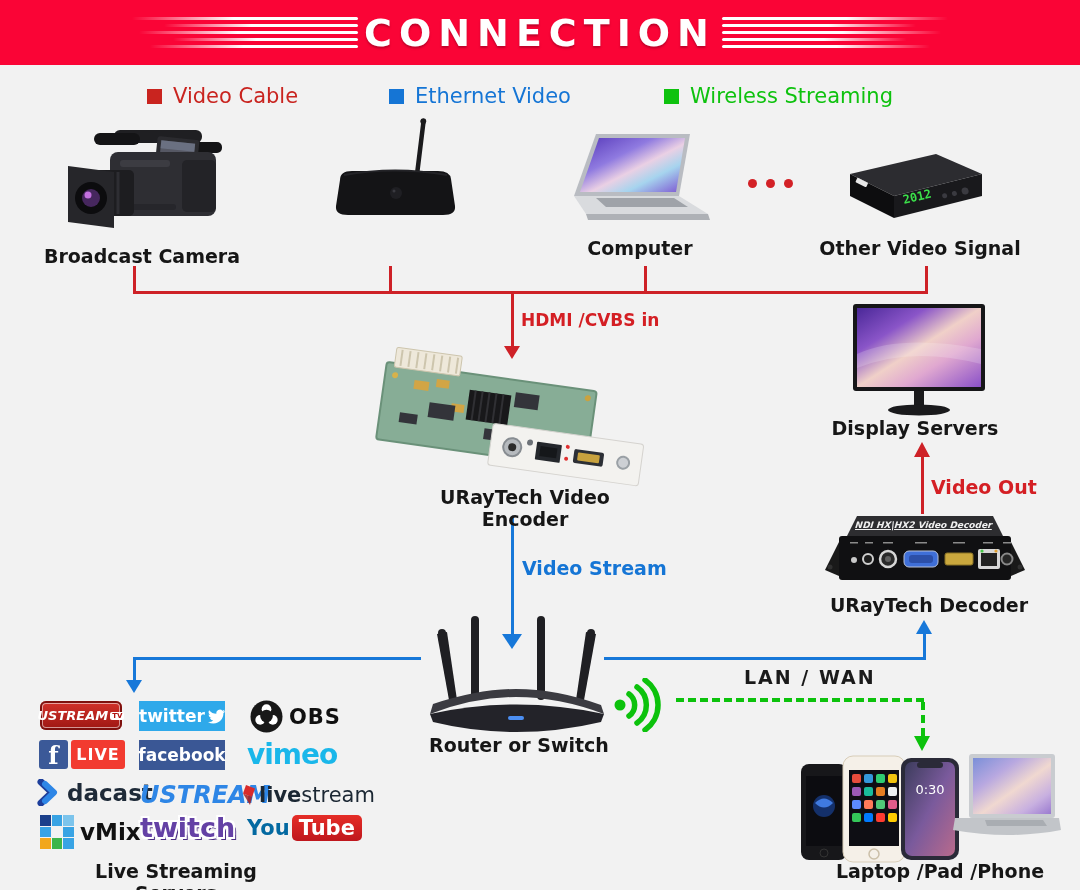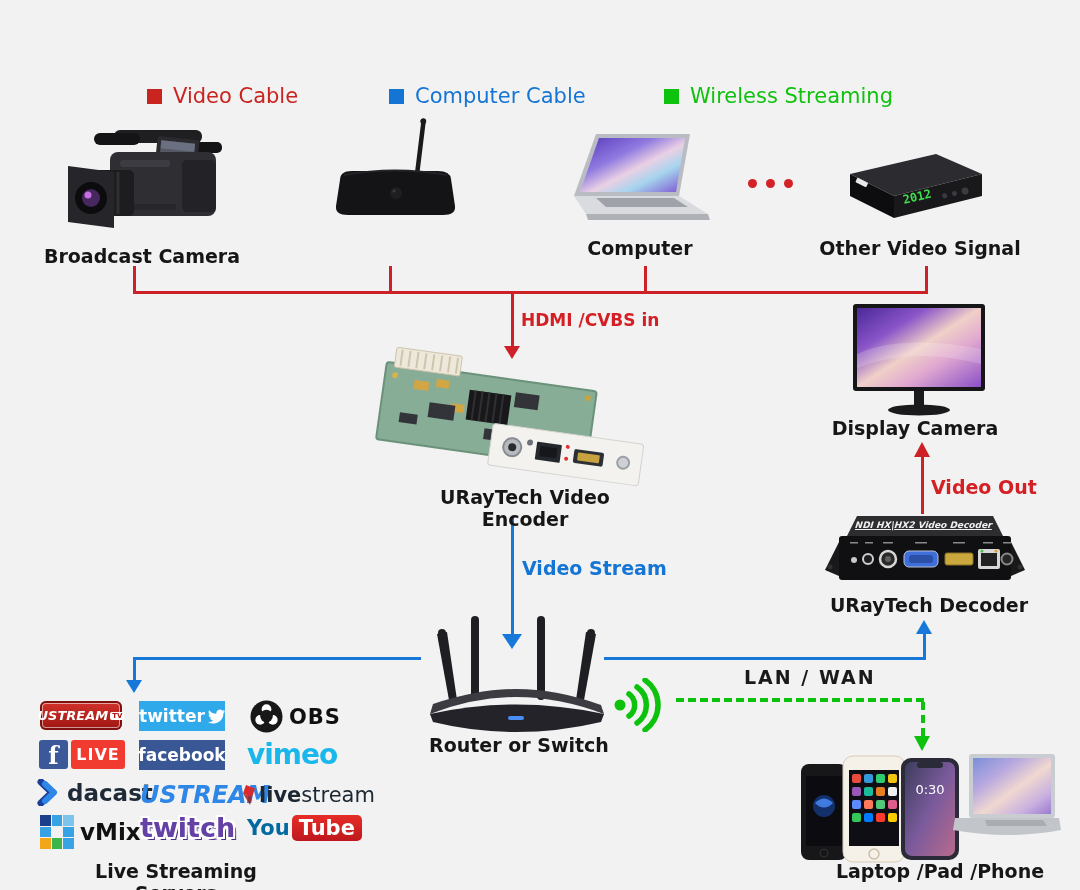--- a/index.html
+++ b/index.html
@@ -65,28 +65,45 @@
      text-shadow:-2px -2px 0 #fff,2px -2px 0 #fff,-2px 2px 0 #fff,2px 2px 0 #fff,3px 3px 0 #4b2e83;}
   .yt-you{font-size:21px;font-weight:700;color:#0369a1;}
   .yt-tube{font-size:21px;font-weight:700;color:#fff;background:linear-gradient(#e52d27,#bf171d);
      border-radius:5px;padding:1px 7px;margin-left:2px;}
 </style>
 </head>
 <body>
 
 <div class="canvas">
 
+  <header class="banner">
+    <div class="speedlines left">
+      <span style="width:100%"></span>
+        <span style="width:86%"></span>
+        <span style="width:97%"></span>
+      <span style="width:82%"></span>
+        <span style="width:92%"></span>
+    </div>
+    <h1>CONNECTION</h1>
+    <div class="speedlines right">
+      <span style="width:100%"></span>
+        <span style="width:86%"></span>
+        <span style="width:97%"></span>
+      <span style="width:82%"></span>
+        <span style="width:92%"></span>
+    </div>
+  </header>
 
   <div class="legend-item" style="left:147px;color:#c9241f;">
     <span class="sq" style="background:#c9241f;"></span>
     <span>Video Cable</span>
   </div>
   <div class="legend-item" style="left:389px;color:#1575d5;">
     <span class="sq" style="background:#1575d5;"></span>
-    <span>Computer Cable</span>
+    <span>Ethernet Video</span>
   </div>
   <div class="legend-item" style="left:664px;color:#0ec20e;">
     <span class="sq" style="background:#0ec20e;"></span>
     <span>Wireless Streaming</span>
   </div>
 
   <div class="ln red" style="left:133px;top:291px;width:795px;height:3px;"></div>
   <div class="ln red" style="left:133px;top:266px;width:3px;height:25px;"></div>
   <div class="ln red" style="left:389px;top:266px;width:3px;height:25px;"></div>
   <div class="ln red" style="left:644px;top:266px;width:3px;height:25px;"></div>
@@ -258,21 +275,21 @@
           <stop offset=".68" stop-color="#e0a8d0"></stop>
         <stop offset="1" stop-color="#8a50c8"></stop>
       </linearGradient>
     </defs>
     <rect x="2" y="0" width="132" height="87" rx="3" fill="#161618"></rect>
     <rect x="6" y="4" width="124" height="79" fill="url(#mong)"></rect>
     <path d="M6 50 Q50 30 130 45 L130 60 Q60 42 6 64 Z" fill="#ffffff" opacity=".18"></path>
     <rect x="63" y="87" width="10" height="16" fill="#1a1a1c"></rect>
     <ellipse cx="68" cy="106" rx="31" ry="5.5" fill="#1a1a1c"></ellipse>
   </svg>
-  <div class="node-label" style="left:805px;top:417px;">Display Camera</div>
+  <div class="node-label" style="left:805px;top:417px;">Display Servers</div>
 
   <svg class="dev" style="left:823px;top:514px;" width="202" height="80" viewBox="0 0 202 80">
     <path d="M34 2 L170 2 L180 22 L24 22 Z" fill="#2d2d30"></path>
     <text x="102" y="14" text-anchor="middle" font-size="9" font-style="italic" font-weight="bold" fill="#f0f0f0" text-decoration="underline" transform="skewX(-6)">NDI HX|HX2 Video Decoder</text>
     <rect x="16" y="22" width="172" height="44" rx="3" fill="#101012"></rect>
     <path d="M16 28 L2 56 L16 62 Z" fill="#191919"></path>
     <path d="M188 28 L202 56 L188 62 Z" fill="#191919"></path>
     <circle cx="7" cy="53" r="2.5" fill="#303030"></circle>
       <circle cx="197" cy="53" r="2.5" fill="#303030"></circle>
     <g fill="#8a8a8a">

